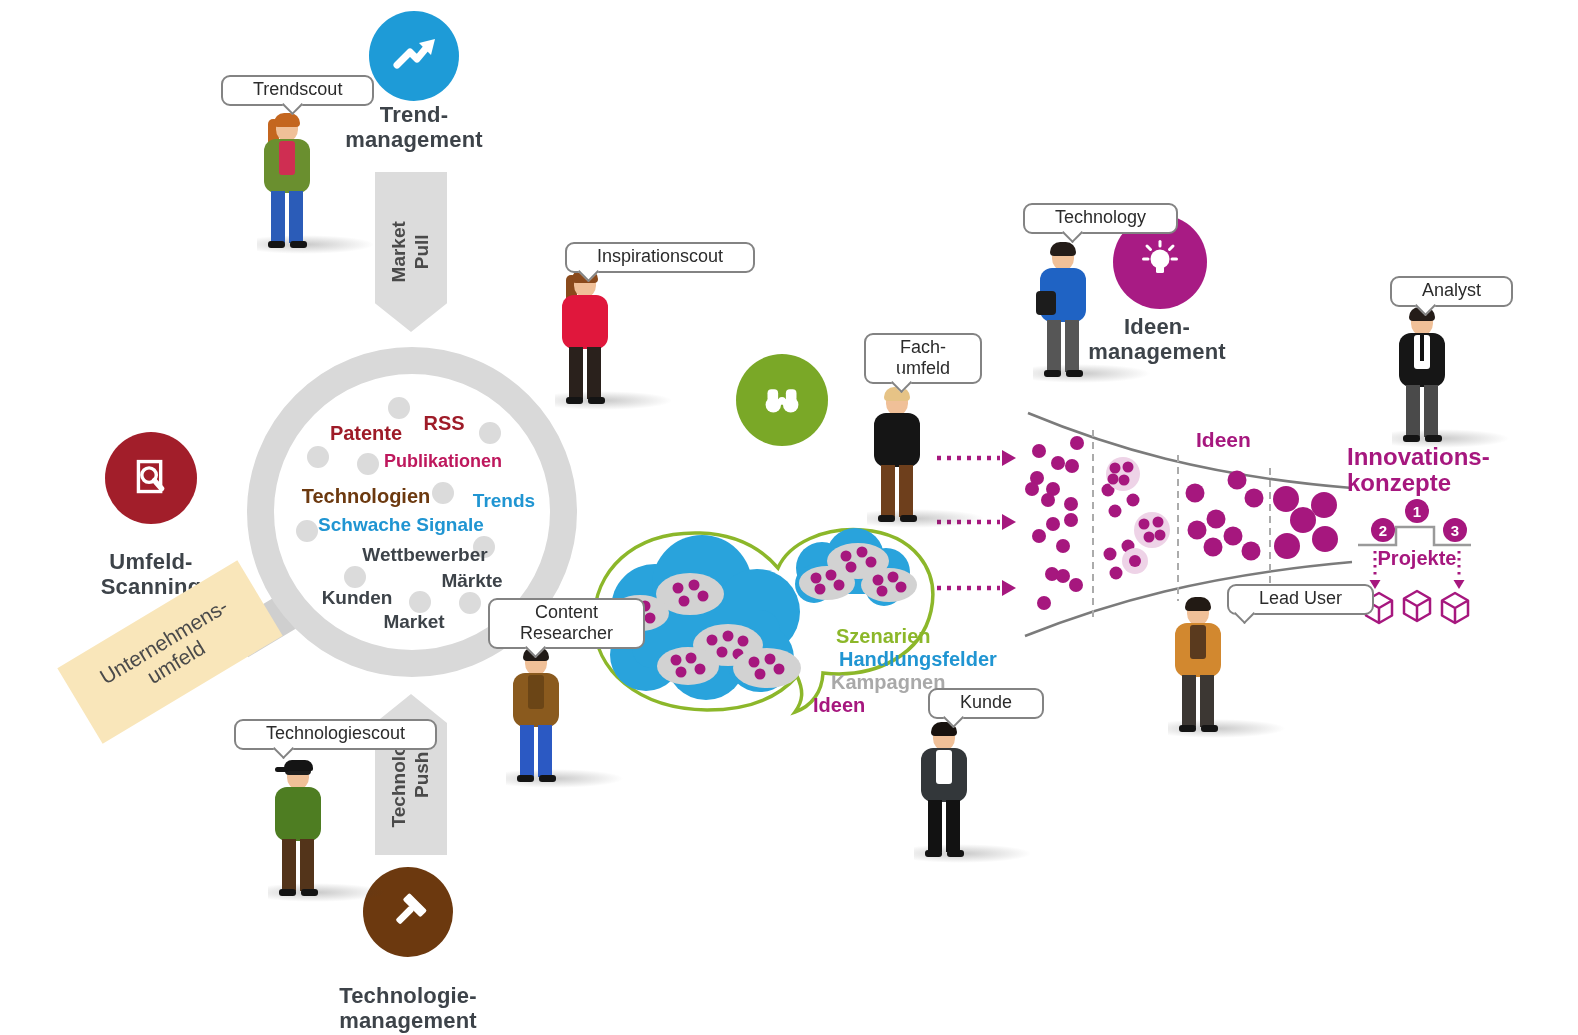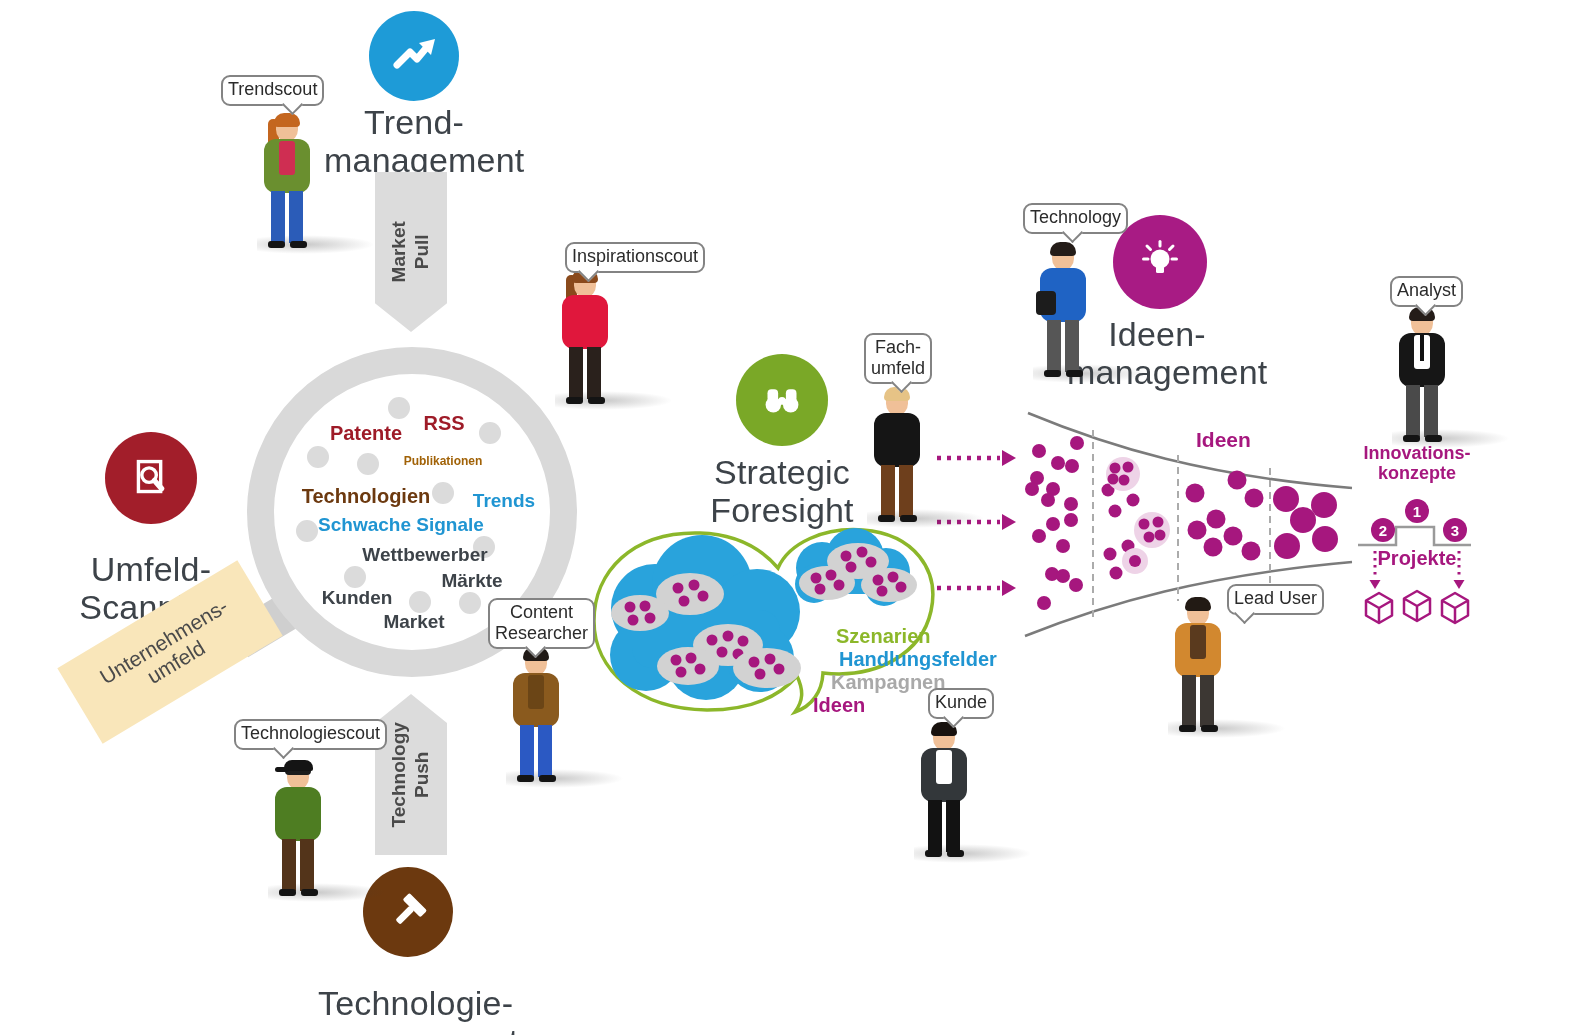--- a/index.html
+++ b/index.html
@@ -2,42 +2,42 @@
 <html><head>
 <meta charset="utf-8">
 <style>
   html,body{margin:0;padding:0;background:#fff;}
   #canvas{position:relative;width:1578px;height:1035px;background:#fff;overflow:hidden;
           font-family:"Liberation Sans",sans-serif;}
   .abs{position:absolute;}
   
   .module-circle{position:absolute;border-radius:50%;display:flex;align-items:center;justify-content:center;}
   .module-title{position:absolute;white-space:pre-line;text-align:center;color:#3d4349;
-                font-weight:400;font-size:34px;line-height:1.12;letter-spacing:.2px;}
+                font-weight:700;font-size:22px;line-height:1.12;letter-spacing:.2px;}
   
   .varrow{position:absolute;width:72px;background:#dcdcdc;display:flex;align-items:center;justify-content:center;}
   .varrow.down{clip-path:polygon(0 0,100% 0,100% 82%,50% 100%,0 82%);}
   .varrow.up{clip-path:polygon(50% 0,100% 18%,100% 100%,0 100%,0 18%);}
   .varrow span{display:block;transform:rotate(-90deg);white-space:pre-line;text-align:center;
                color:#4a4a4a;font-weight:700;font-size:19px;line-height:1.2;}
   
   .ring{position:absolute;left:247px;top:347px;width:330px;height:330px;border-radius:50%;
         border:27px solid #d9d9d9;box-sizing:border-box;background:#fff;}
   .handle{position:absolute;left:233px;top:603px;width:74px;height:38px;background:#cfcfcf;
           transform:rotate(-31deg);}
   .banner{position:absolute;left:65px;top:608px;width:210px;height:88px;background:#f9e6ba;
           transform:rotate(-31deg);display:flex;align-items:center;justify-content:center;}
   .banner div{white-space:pre-line;text-align:center;color:#4a4a4a;font-size:21px;line-height:1.15;}
   
   .kw{position:absolute;transform:translate(-50%,-50%);font-weight:700;white-space:nowrap;}
   .gdot{position:absolute;width:22px;height:22px;border-radius:50%;background:#dbdbdb;
         transform:translate(-50%,-50%);}
   
   .bubble{position:absolute;background:#fff;border:2px solid #838383;border-radius:9px;
-          padding:2px 5px 4px;font-size:18px;color:#2b2b2b;text-align:center;
+          padding:2px 30px 4px;font-size:18px;color:#2b2b2b;text-align:center;
           white-space:pre-line;line-height:1.15;z-index:6;}
   .bubble-tail{position:absolute;bottom:-8px;width:13px;height:13px;background:#fff;
                border-right:2px solid #838383;border-bottom:2px solid #838383;transform:rotate(45deg);}
   
   .person{position:absolute;width:80px;height:140px;z-index:4;}
   .p-shadow{position:absolute;left:10px;top:123px;width:118px;height:19px;
             background:radial-gradient(ellipse at 40% 50%,rgba(60,60,60,.28),rgba(60,60,60,0) 70%);}
   .p-hair-long{position:absolute;left:21px;top:7px;width:11px;height:47px;border-radius:5px;}
   .p-head{position:absolute;left:29px;top:4px;width:22px;height:25px;border-radius:46%;}
   .p-hair{position:absolute;left:27px;top:1px;width:26px;height:14px;border-radius:13px 13px 5px 5px;}
@@ -48,22 +48,22 @@
   .p-tie{position:absolute;left:38px;top:29px;width:4px;height:26px;background:#111;}
   .p-bag{position:absolute;left:13px;top:50px;width:20px;height:24px;background:#1c1c1c;border-radius:4px;}
   .p-leg{position:absolute;top:79px;width:14px;height:52px;}
   .p-leg.l{left:24px}.p-leg.r{left:42px}
   .p-shoe{position:absolute;top:129px;width:17px;height:7px;background:#141414;border-radius:3px;}
   .p-shoe.l{left:21px}.p-shoe.r{left:43px}
   
   .cl-label{position:absolute;font-weight:700;font-size:20px;white-space:nowrap;}
   .magenta{color:#a6177e;}
   #ideen-label{position:absolute;left:1196px;top:428px;font-weight:700;font-size:21px;}
-  #innovations{position:absolute;left:1347px;top:444px;width:140px;text-align:center;
-               white-space:pre-line;font-weight:700;font-size:18px;line-height:1.1;}
+  #innovations{position:absolute;left:1347px;top:444px;width:140px;text-align:left;
+               white-space:pre-line;font-weight:700;font-size:24px;line-height:1.1;}
   #projekte{position:absolute;left:1377px;top:547px;width:80px;text-align:center;
             font-weight:700;font-size:20px;}
   #outputs{position:absolute;left:1332px;top:628px;width:170px;text-align:center;
            white-space:pre-line;font-weight:700;font-size:20px;line-height:22px;}
 </style>
 </head>
 <body>
 
 <div id="canvas">
 
@@ -103,21 +103,21 @@
       <div class="gdot" style="left: 318px; top: 457px;"></div>
       <div class="gdot" style="left: 368px; top: 464px;"></div>
       <div class="gdot" style="left: 443px; top: 493px;"></div>
       <div class="gdot" style="left: 307px; top: 531px;"></div>
       <div class="gdot" style="left: 484px; top: 547px;"></div>
       <div class="gdot" style="left: 355px; top: 577px;"></div>
       <div class="gdot" style="left: 420px; top: 602px;"></div>
       <div class="gdot" style="left: 470px; top: 603px;"></div>
       <div class="kw" style="left: 366px; top: 433px; color: rgb(158, 27, 40); font-size: 20px;">Patente</div>
       <div class="kw" style="left: 444px; top: 423px; color: rgb(158, 27, 40); font-size: 20px;">RSS</div>
-      <div class="kw" style="left: 443px; top: 461px; color: #a16207; font-size: 12px;">Publikationen</div>
+      <div class="kw" style="left: 443px; top: 461px; color: #be185d; font-size: 18px;">Publikationen</div>
       <div class="kw" style="left: 366px; top: 496px; color: rgb(108, 57, 15); font-size: 20px;">Technologien</div>
       <div class="kw" style="left: 504px; top: 501px; color: rgb(32, 149, 210); font-size: 19px;">Trends</div>
       <div class="kw" style="left: 401px; top: 525px; color: rgb(32, 149, 210); font-size: 19px;">Schwache Signale</div>
       <div class="kw" style="left: 425px; top: 555px; color: rgb(61, 67, 73); font-size: 19px;">Wettbewerber</div>
       <div class="kw" style="left: 472px; top: 581px; color: rgb(61, 67, 73); font-size: 19px;">Märkte</div>
       <div class="kw" style="left: 357px; top: 598px; color: rgb(61, 67, 73); font-size: 19px;">Kunden</div>
       <div class="kw" style="left: 414px; top: 622px; color: rgb(61, 67, 73); font-size: 19px;">Market</div>
     </div>
 
   <div class="varrow up" style="left:375px;top:694px;height:161px;">
@@ -138,22 +138,20 @@
 
   <div class="module-circle" style="left:736px;top:354px;width:92px;height:92px;background:#7aa827;">
     <svg width="58" height="58" viewBox="0 0 60 60">
       <rect x="15" y="19" width="11" height="13" rx="4" fill="#fff"></rect>
       <rect x="34" y="19" width="11" height="13" rx="4" fill="#fff"></rect>
       <circle cx="21" cy="35" r="8" fill="#fff"></circle>
       <circle cx="39" cy="35" r="8" fill="#fff"></circle>
       <circle cx="30" cy="31" r="4" fill="#fff"></circle>
     </svg>
   </div>
-  <div class="module-title" style="left:692px;top:453px;width:180px;">Strategic
-Foresight</div>
 
   <div class="module-circle" style="left:1113px;top:215px;width:94px;height:94px;background:#a81b84;">
     <svg width="60" height="60" viewBox="0 0 60 60">
       <circle cx="30" cy="27" r="9.5" fill="#fff"></circle>
       <rect x="26" y="34.5" width="8" height="6.5" rx="1.5" fill="#fff"></rect>
       <g stroke="#fff" stroke-width="3" stroke-linecap="round">
         <line x1="30" y1="9.5" x2="30" y2="14"></line>
         <line x1="17" y1="14" x2="20.5" y2="17.5"></line>
         <line x1="43" y1="14" x2="39.5" y2="17.5"></line>
         <line x1="13.5" y1="27" x2="18" y2="27"></line>

